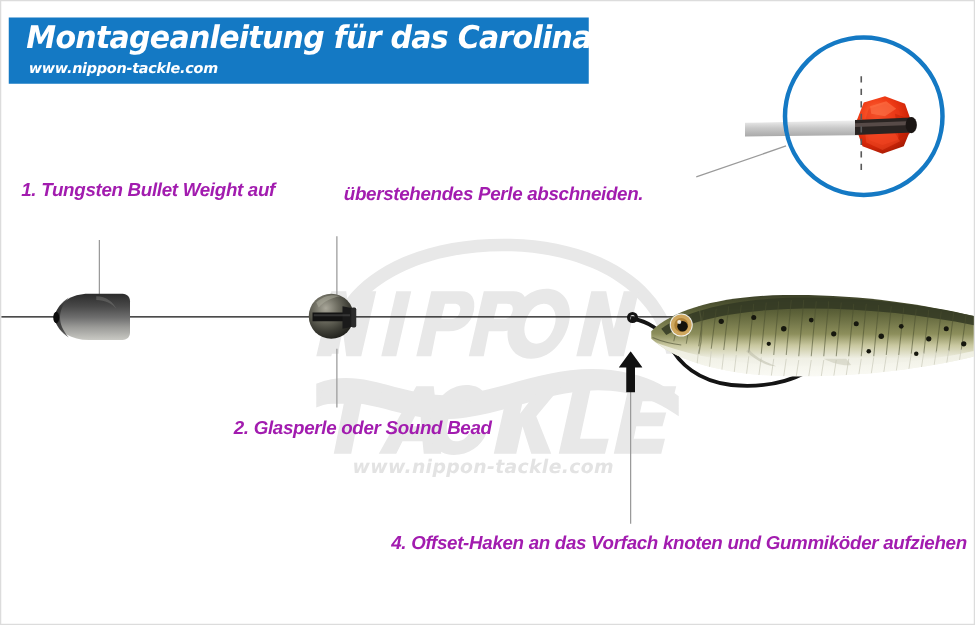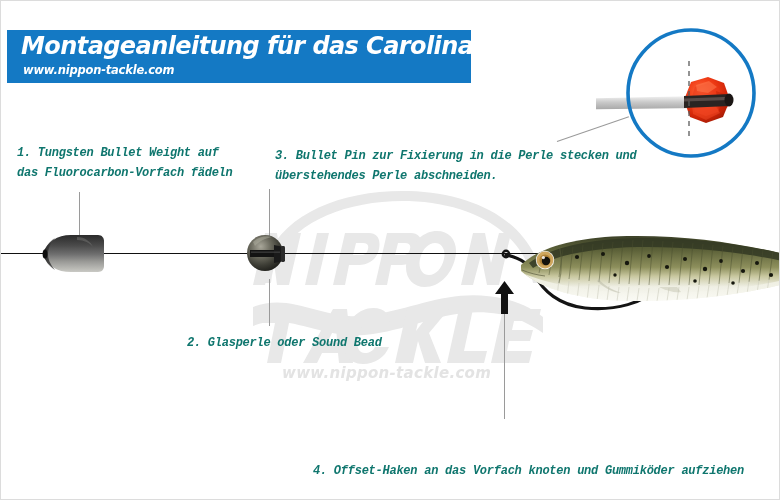--- a/index.html
+++ b/index.html
@@ -17,21 +17,21 @@
     background: #ffffff;
     border: 1px solid #dcdcdc;
     box-sizing: border-box;
     overflow: hidden;
   }
 
   
   #header-banner {
     position: absolute;
     left: 6px;
-    top: 29px;
+    top: 13px;
     width: 464px;
     height: 53px;
     background: #1479c4;
   }
   #banner-title {
     position: absolute;
     left: 14px;
     top: 1px;
     color: #ffffff;
     font-family: "DejaVu Sans", sans-serif;
@@ -85,33 +85,33 @@
     left: 0px;
     top: 252px;
     width: 540px;
     height: 1px;
     background: #111111;
   }
 
   
   .callout {
     position: absolute;
-    color: #0f766e;
-    font-family: Liberation Mono, monospace;
-    font-size: 12px;
+    color: #a21caf;
+    font-family: Liberation Sans, sans-serif;
+    font-size: 15px;
     font-weight: 700;
     font-style: italic;
     line-height: 20px;
     letter-spacing: -0.25px;
     white-space: nowrap;
   }
   #callout-1 { left: 16px;  top: 142px; }
   #callout-2 { left: 186px; top: 332px; text-align: center; }
   #callout-3 { left: 274px; top: 145px; }
-  #callout-4 { left: 312px; top: 424px; margin-top: 36px; }
+  #callout-4 { left: 312px; top: 424px; }
 
   
   .leader {
     position: absolute;
     background: #9a9a9a;
   }
   .leader-v { width: 1px; }
   #leader-1 { left: 78px;  top: 191px; height: 45px; }
   #leader-2 { left: 268px; top: 278px; height: 47px; }
   #leader-3 { left: 268px; top: 188px; height: 48px; }
@@ -422,29 +422,27 @@
       <ellipse cx="133" cy="79" rx="4.5" ry="6.5" fill="#1b1614"></ellipse>
 
       <line x1="93" y1="40" x2="93" y2="120" stroke="#5a5a5a" stroke-width="1.3" stroke-dasharray="5 5"></line>
 
       <circle cx="95" cy="72" r="63" fill="none" stroke="#1479c4" stroke-width="3.6"></circle>
     </svg>
   </div>
 
   <div class="callout" id="callout-1">
     <div>1. Tungsten Bullet Weight auf</div>
-    <div>das Fluorocarbon-Vorfach fädeln</div>
   </div>
 
   <div class="callout" id="callout-2">
     <div>2. Glasperle oder Sound Bead</div>
   </div>
 
   <div class="callout" id="callout-3">
-    <div>3. Bullet Pin zur Fixierung in die Perle stecken und</div>
     <div>überstehendes Perle abschneiden.</div>
   </div>
 
   <div class="callout" id="callout-4">
     <div>4.  Offset-Haken an das Vorfach knoten und Gummiköder aufziehen</div>
   </div>
 
 </div>
 
 </body></html>

